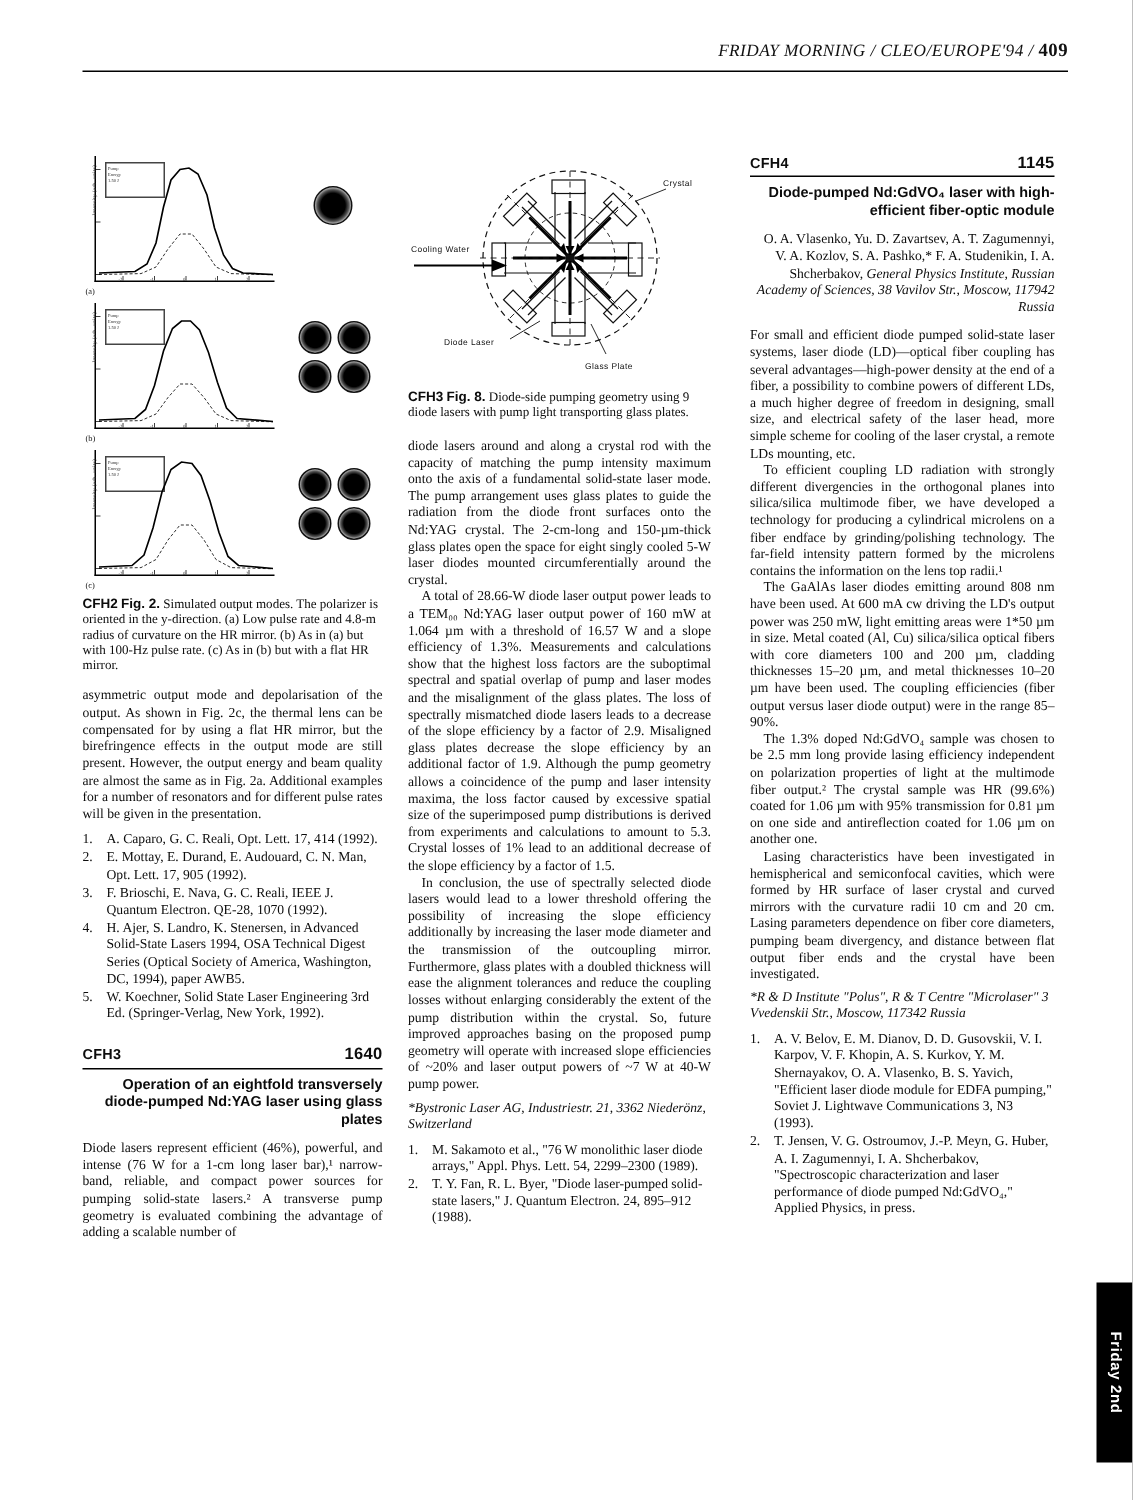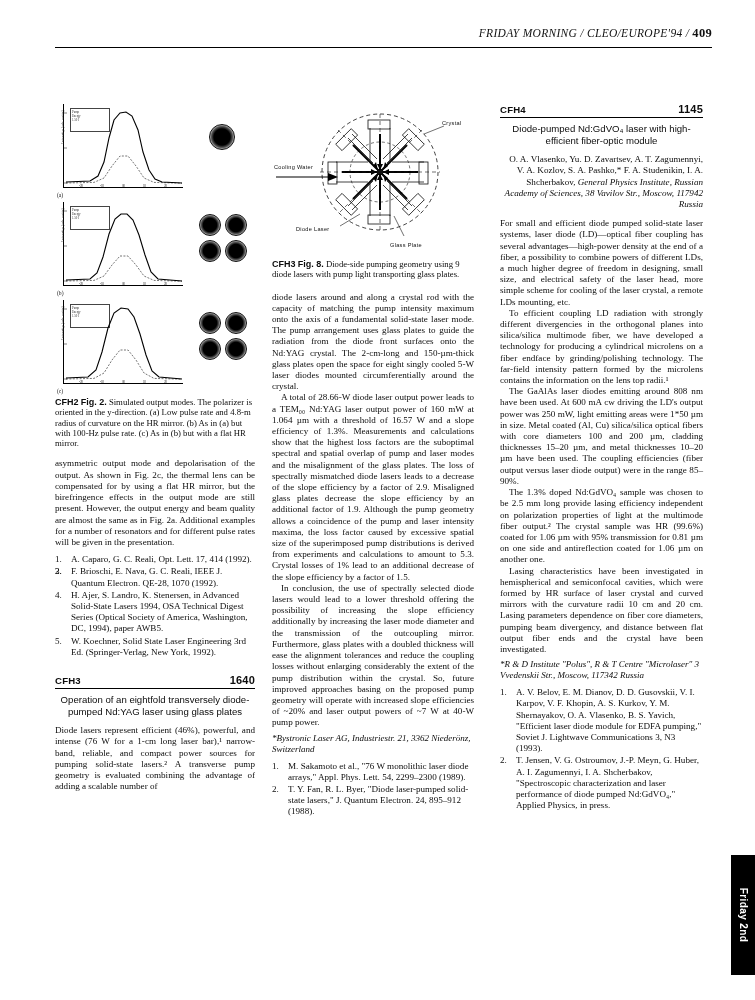--- a/index.html
+++ b/index.html
@@ -71,25 +71,25 @@
     letter-spacing: .2px;
   }
   .paper-head .code { }
   .paper-head .time { font-size: 11px; }
   .head-rule {
     border-top: 1.6px solid #000;
     margin: 2px 0 5px 0;
   }
   .paper-title {
     font-family: "Liberation Sans", sans-serif;
-    font-weight: normal;
+    font-weight: bold;
     font-size: 9.6px;
     line-height: 11.5px;
     margin-bottom: 8px;
-    text-align: center;
+    text-align: right;
   }
   .authors {
     font-size: 9.1px;
     line-height: 11.2px;
     margin-bottom: 8px;
     text-align: right;
   }
   .authors .affil { font-style: italic; }
 
   
@@ -351,21 +351,21 @@
       <span class="cap-code">CFH2</span>
       <span class="cap-fig">Fig. 2.</span>
       <span>Simulated output modes. The polarizer is oriented in the y-direction. (a) Low pulse rate and 4.8-m radius of curvature on the HR mirror. (b) As in (a) but with 100-Hz pulse rate. (c) As in (b) but with a flat HR mirror.</span>
     </div>
 
     <div style="height:10px"></div>
     <p class="noindent">asymmetric output mode and depolarisation of the output. As shown in Fig. 2c, the thermal lens can be compensated for by using a flat HR mirror, but the birefringence effects in the output mode are still present. However, the output energy and beam quality are almost the same as in Fig. 2a. Additional examples for a number of resonators and for different pulse rates will be given in the presentation.</p>
 
     <ol class="refs">
       <li><span class="num">1.</span><span>A. Caparo, G. C. Reali, Opt. Lett. 17, 414 (1992).</span></li>
-      <li><span class="num">2.</span></li>
+      <li><span class="num">2.</span><span>E. Mottay, E. Durand, E. Audouard, C. N. Man, Opt. Lett. 17, 905 (1992).</span></li>
       <li><span class="num">3.</span><span>F. Brioschi, E. Nava, G. C. Reali, IEEE J. Quantum Electron. QE-28, 1070 (1992).</span></li>
       <li><span class="num">4.</span><span>H. Ajer, S. Landro, K. Stenersen, in Advanced Solid-State Lasers 1994, OSA Technical Digest Series (Optical Society of America, Washington, DC, 1994), paper AWB5.</span></li>
       <li><span class="num">5.</span><span>W. Koechner, Solid State Laser Engineering 3rd Ed. (Springer-Verlag, New York, 1992).</span></li>
     </ol>
 
     <div style="height:16px"></div>
 
     <div class="paper-head">
       <span class="code">CFH3</span>
       <span class="time">1640</span>

